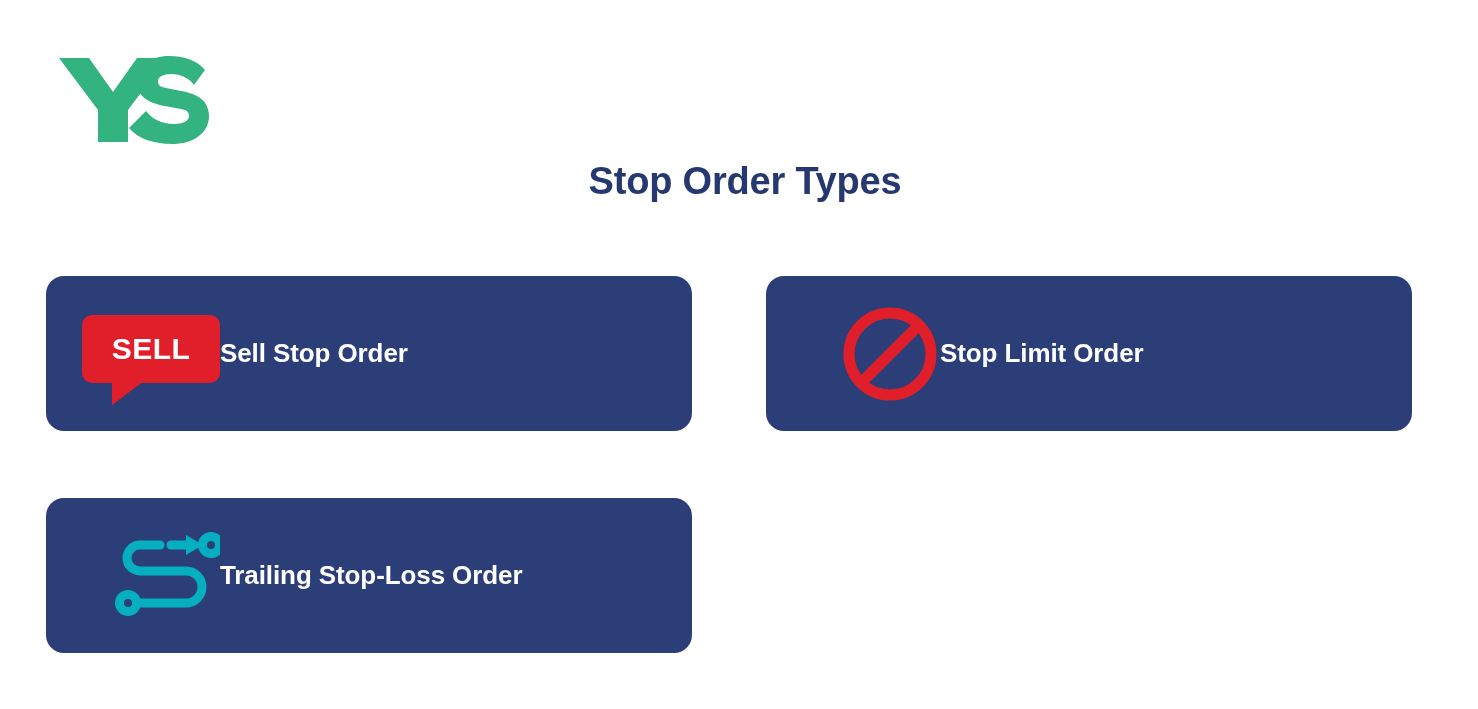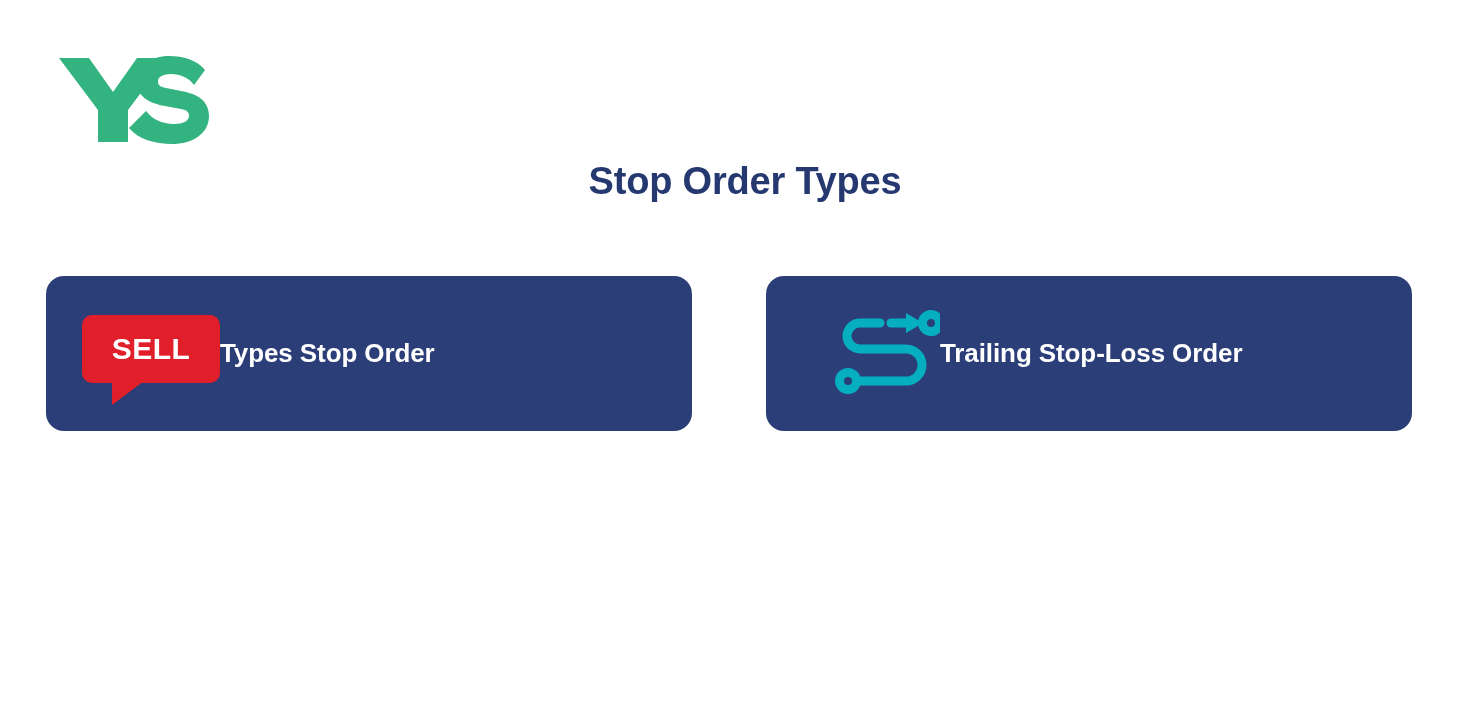--- a/index.html
+++ b/index.html
@@ -136,23 +136,32 @@
 <div class="page-title">Stop Order Types</div>
 
 <div class="card-grid">
 
   <div class="card">
     <div class="card-icon">
       <div class="bubble bubble-sell">
         <span class="bubble-text">SELL</span>
       </div>
     </div>
-    <div class="card-label">Types Stop Order</div>
+    <div class="card-label">Sell Stop Order</div>
   </div>
 
+  <div class="card">
+    <div class="card-icon">
+      <svg class="icon-svg" width="100" height="100" viewBox="0 0 100 100">
+        <circle cx="50" cy="50" r="41" fill="none" stroke="#e01f2a" stroke-width="11"></circle>
+        <line x1="21.5" y1="78.5" x2="78.5" y2="21.5" stroke="#e01f2a" stroke-width="11" stroke-linecap="butt"></line>
+      </svg>
+    </div>
+    <div class="card-label">Stop Limit Order</div>
+  </div>
 
 
   <div class="card">
     <div class="card-icon">
       <svg class="icon-svg" width="106" height="88" viewBox="0 0 106 88">
         <g fill="none" stroke="#06afbf" stroke-width="9" stroke-linecap="round" stroke-linejoin="round">
 
           <path d="M46 13 H26 A13 13 0 0 0 26 39 H72 A16 16 0 0 1 72 71 H26"></path>
 
           <path d="M57 13 H74"></path>

